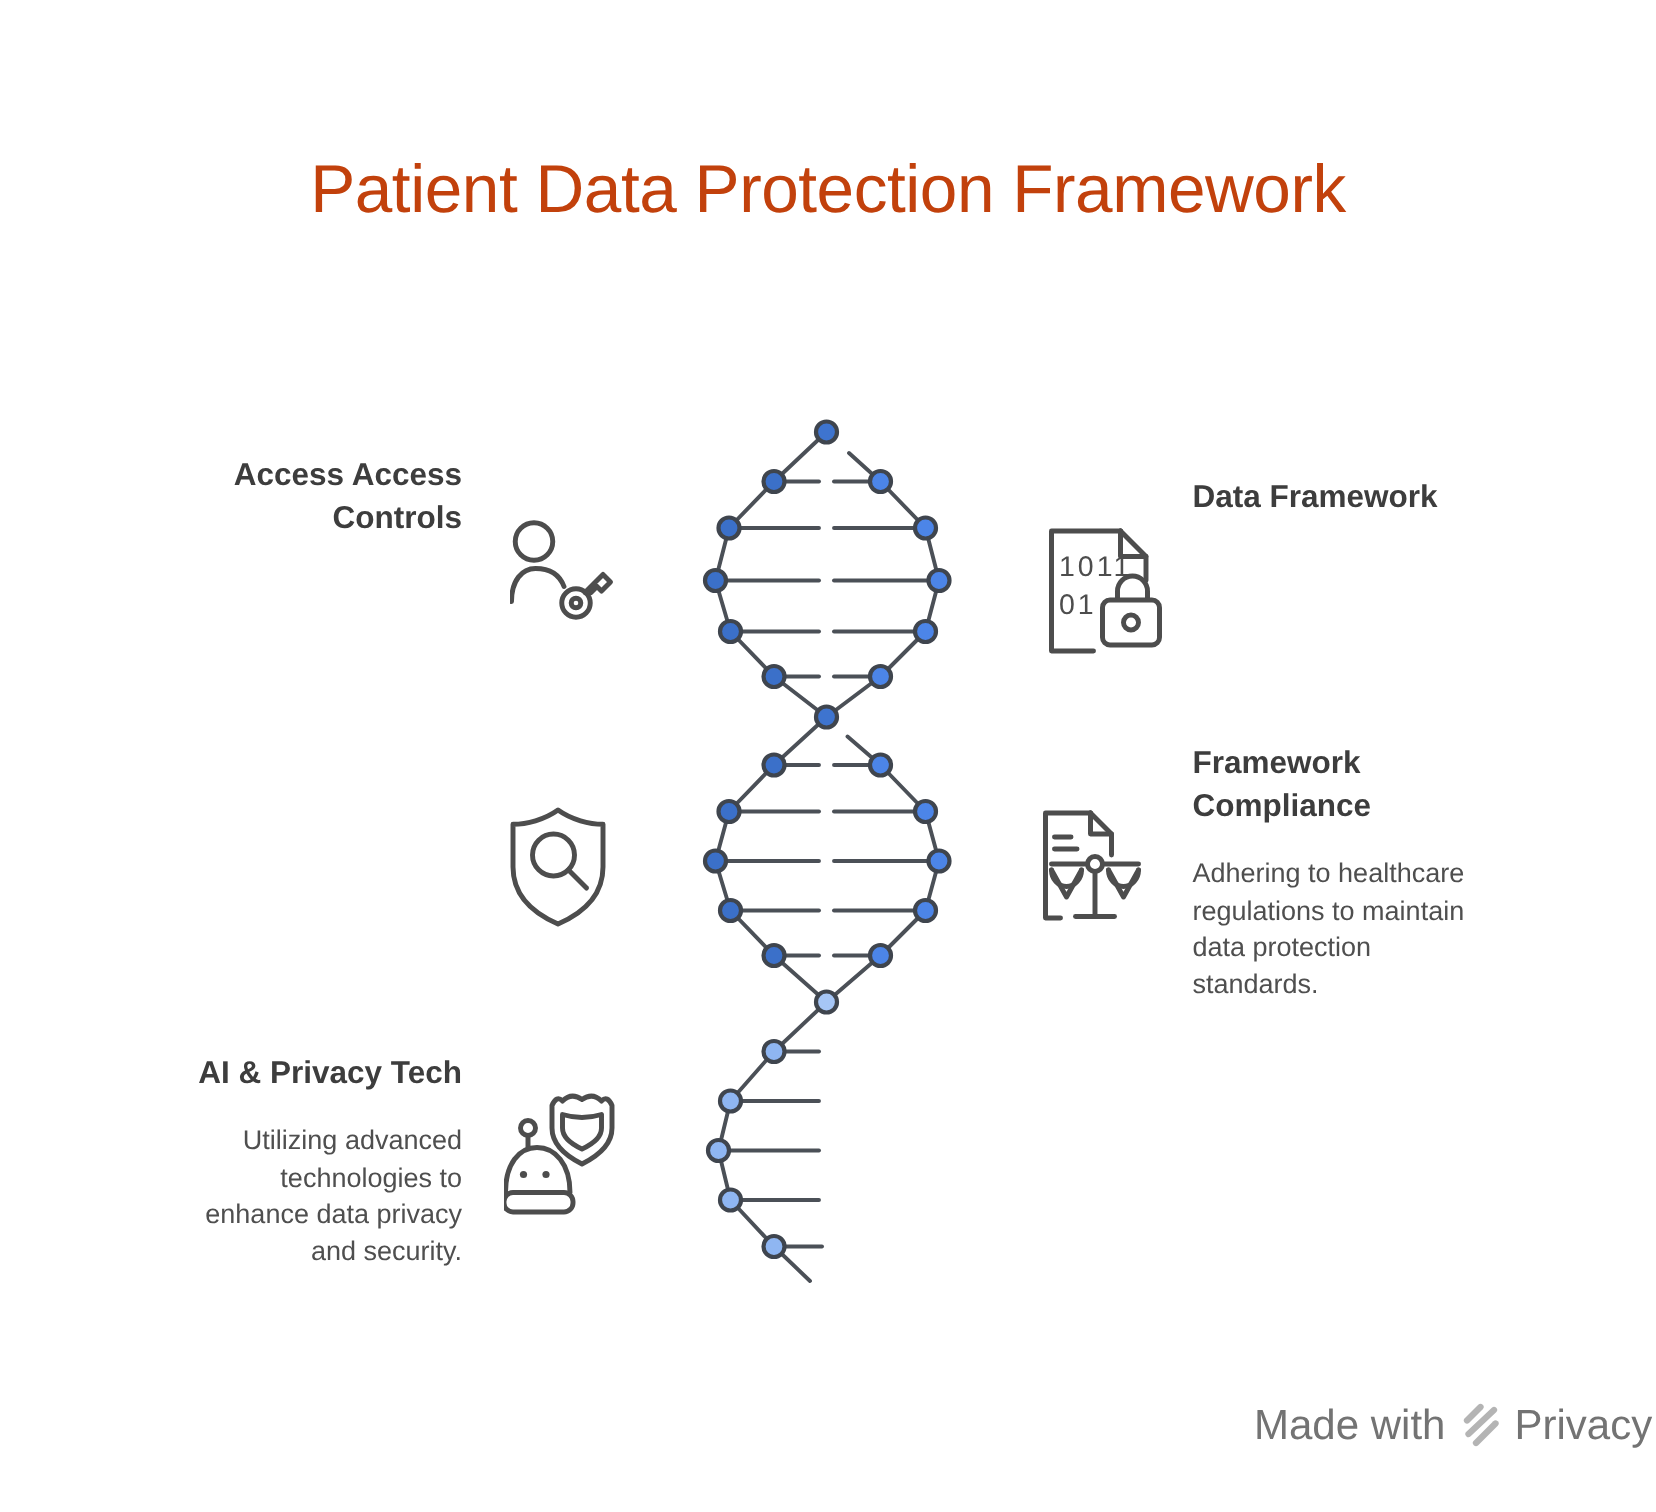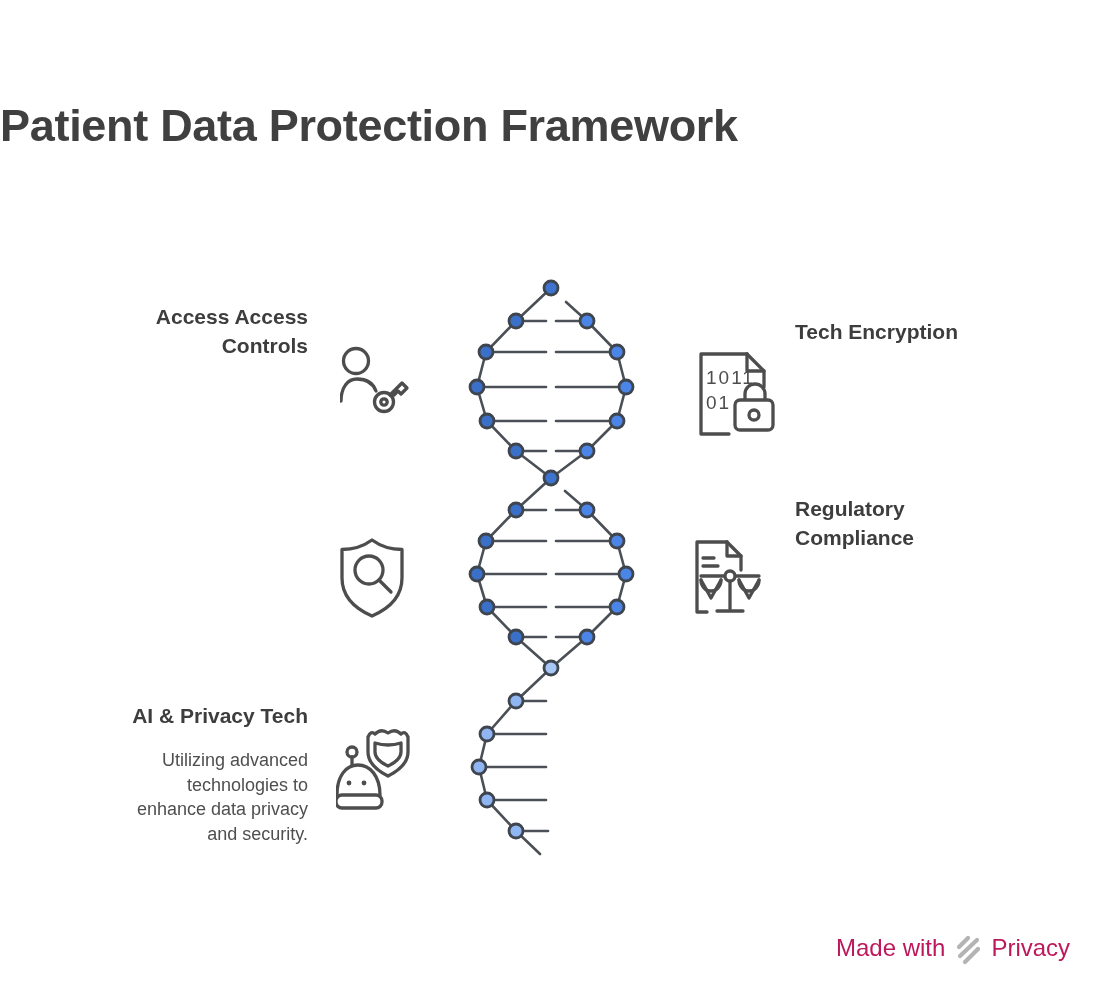--- a/index.html
+++ b/index.html
@@ -1,22 +1,22 @@
 <!DOCTYPE html>
 <html><head>
 <meta charset="utf-8">
 <style>
   html,body{margin:0;padding:0;background:#fff;}
   #canvas{
     position:relative;width:1104px;height:1008px;background:#ffffff;
     font-family:"Liberation Sans",sans-serif;overflow:hidden;
   }
   .title{
-    position:absolute;left:0;top:100px;width:100%;text-align:left;
-    font-size:45px;font-weight:bold;color:#404040;letter-spacing:-0.3px;
+    position:absolute;left:0;top:100px;width:100%;text-align:center;
+    font-size:45px;font-weight:normal;color:#c2410c;letter-spacing:-0.3px;
   }
   .sec{position:absolute;}
   .sec .heading{
     margin:0 0 18px 0;font-size:21px;font-weight:bold;color:#3d3d3d;
     line-height:29px;white-space:pre-line;
   }
   .sec .body{
     margin:0;font-size:18px;color:#4f4f4f;line-height:24.5px;white-space:pre-line;
   }
   .left-col{left:48px;width:260px;text-align:right;}
@@ -31,21 +31,21 @@
   .ic{stroke:#4d4d4d;stroke-width:3.3;fill:none;stroke-linecap:round;stroke-linejoin:round;}
   .icfill{fill:#4d4d4d;stroke:none;}
   .icmask{fill:#ffffff;stroke:#4d4d4d;stroke-width:3.3;stroke-linecap:round;stroke-linejoin:round;}
   .bintext{font-family:"Liberation Sans",sans-serif;font-size:19px;letter-spacing:2px;fill:#4d4d4d;}
   #helix{position:absolute;left:440px;top:270px;width:230px;height:600px;}
   .strand{stroke:#4b5057;stroke-width:2.6;fill:none;stroke-linecap:round;stroke-linejoin:round;}
   .rung{stroke:#4b5057;stroke-width:2.6;stroke-linecap:round;}
   .node{stroke:#3f454e;stroke-width:2.8;}
   .watermark{
     position:absolute;left:836px;top:934px;display:flex;align-items:flex-start;gap:9px;
-    font-size:24px;color:#be185d;
+    font-size:28px;color:#737373;
   }
 </style>
 </head>
 <body>
 
 <div id="canvas">
 
   <div class="title">Patient Data Protection Framework</div>
 
   <div class="sec left-col" id="sec-access">
@@ -54,25 +54,29 @@
   </div>
   <div class="sec left-col" id="sec-ai">
     <p class="heading">AI &amp; Privacy Tech</p>
     <p class="body">Utilizing advanced
 technologies to
 enhance data privacy
 and security.</p>
   </div>
 
   <div class="sec right-col" id="sec-encryption">
-    <p class="heading">Tech Encryption</p>
+    <p class="heading">Data Framework</p>
   </div>
   <div class="sec right-col" id="sec-regulatory">
-    <p class="heading">Regulatory
+    <p class="heading">Framework
 Compliance</p>
+    <p class="body">Adhering to healthcare
+regulations to maintain
+data protection
+standards.</p>
   </div>
 
   <div class="icon" style="left:340px;top:345px;width:72px;height:75px;">
     <svg viewBox="0 0 72 75" xmlns="http://www.w3.org/2000/svg">
       <circle class="ic" cx="16" cy="16" r="12.5"></circle>
       <path class="ic" d="M1,56 C1,42 8,34 17,34 C26,34 33,38 36,46"></path>
       <circle class="ic" cx="44" cy="57" r="9.5"></circle>
       <circle class="ic" cx="44" cy="57" r="3.2"></circle>
       <path class="ic" d="M50,50 L62,38 L67,43 L61,49 L58,46 L54,50"></path>
     </svg>

